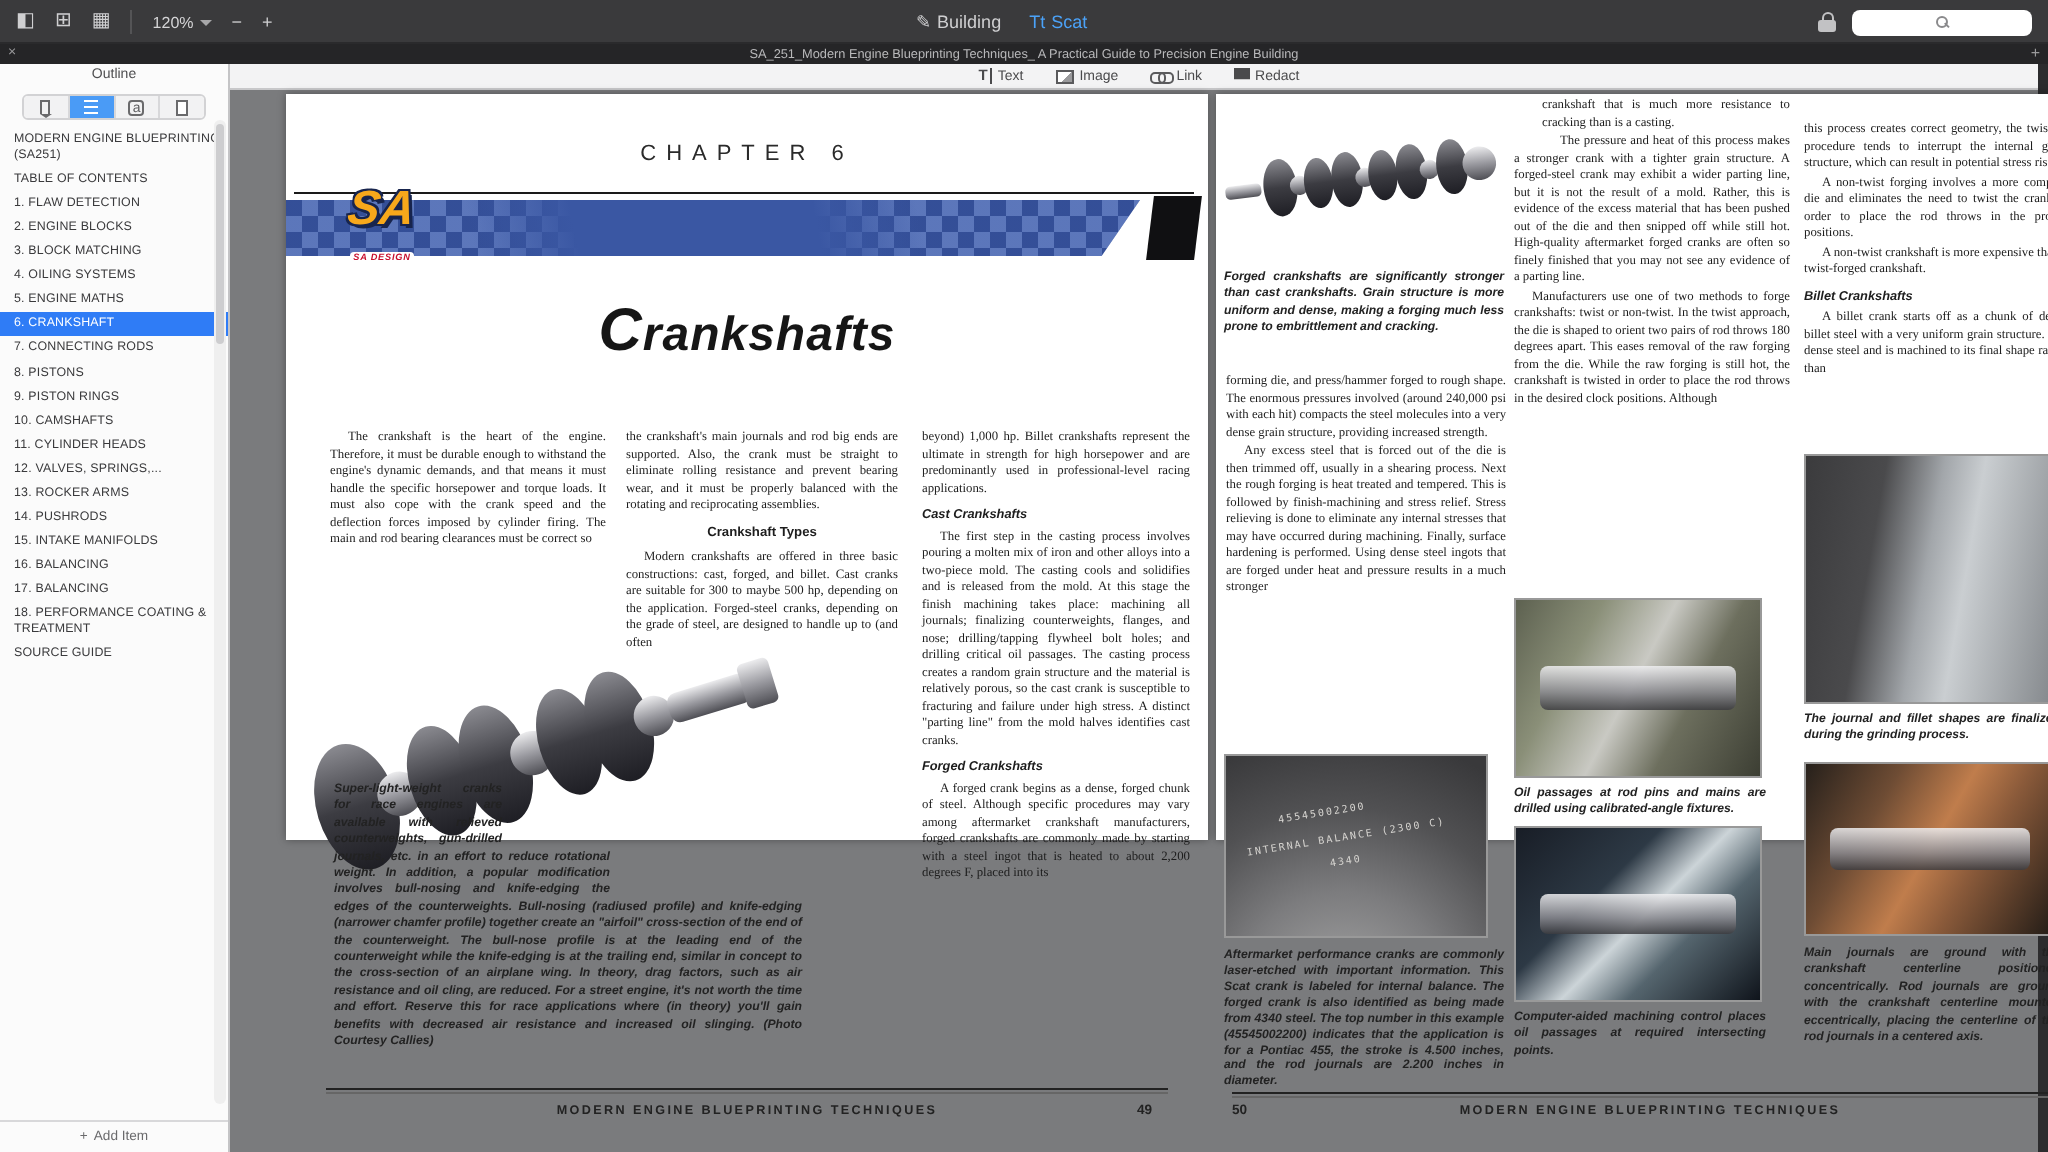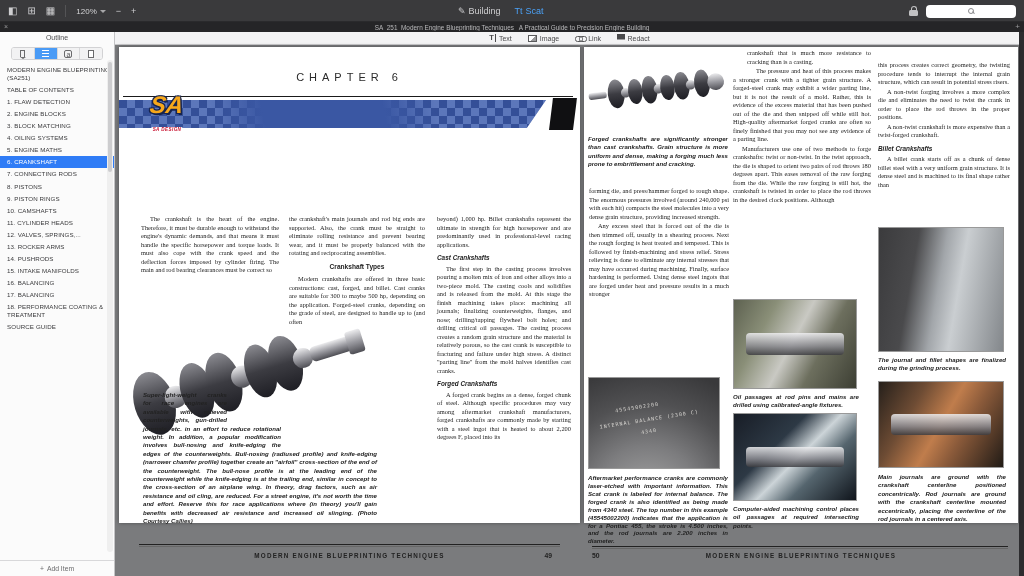--- a/index.html
+++ b/index.html
@@ -58,21 +58,21 @@
   .sb-list{font-size:6.2px;color:#3a3a3c;}
   .s-item{padding:2.4px 4px 2.4px 7px;line-height:1.18;letter-spacing:0.1px;}
   .s-item.sel{background:#2f7cf6;color:#fff;}
   .sb-scroll{position:absolute;right:1px;top:28px;width:6px;height:492px;background:#efefef;border-radius:3px;}
   .sb-thumb{position:absolute;left:1px;top:2px;width:4px;height:110px;background:#cdcdcf;border-radius:2px;}
   .sb-footer{position:absolute;left:0;bottom:0;width:114px;height:16px;border-top:1px solid #d8d8da;
              display:flex;align-items:center;justify-content:center;gap:3px;font-size:6.8px;color:#6a6a6c;background:#fbfbfb;}
   
   .doc{position:absolute;left:115px;top:45px;width:909px;height:531px;background:#7a7b7d;}
   .darkstrip{position:absolute;right:0;top:-13px;width:5px;height:544px;background:#2c2c2e;}
-  .page{position:absolute;top:2px;height:476px;background:#fff;box-shadow:0 0 4px rgba(0,0,0,0.35);}
+  .page{position:absolute;top:2px;height:373px;background:#fff;box-shadow:0 0 4px rgba(0,0,0,0.35);margin-left:24px;}
   .lpage{left:4px;width:461px;}
   .rpage{left:469px;width:434px;}
   
   .chapter{position:absolute;top:24px;left:0;width:100%;text-align:center;font-size:11px;
            letter-spacing:5px;color:#2a2a2a;}
   .rule1{position:absolute;top:49px;left:4px;width:450px;height:1px;background:#1a1a1a;}
   .banner{position:absolute;top:53px;left:0;width:427px;height:28px;background:#3a57a3;
           clip-path:polygon(0 0,100% 0,95.5% 100%,0 100%);overflow:hidden;}
   .banner::before{content:"";position:absolute;inset:0;
       background:repeating-conic-gradient(rgba(120,145,205,0.55) 0% 25%, rgba(40,62,130,0.35) 0% 50%);
@@ -242,20 +242,21 @@
 
     <div class="page lpage">
       <div class="chapter">CHAPTER 6</div>
       <div class="rule1"></div>
       <div class="banner"></div>
       <div class="banner-end"></div>
       <div class="sa-logo">
         <div class="sa-text">SA</div>
         <div><span class="sa-sub">SA DESIGN</span></div>
       </div>
+      <div class="ptitle">Crankshafts</div>
 
       <div class="col" style="left:22px;top:168px;width:138px;">
         <p class="ind">The crankshaft is the heart of the engine. Therefore, it must be durable enough to withstand the engine's dynamic demands, and that means it must handle the specific horsepower and torque loads. It must also cope with the crank speed and the deflection forces imposed by cylinder firing. The main and rod bearing clearances must be correct so</p>
       </div>
       <div class="col" style="left:170px;top:168px;width:136px;">
         <p>the crankshaft's main journals and rod big ends are supported. Also, the crank must be straight to eliminate rolling resistance and prevent bearing wear, and it must be properly balanced with the rotating and reciprocating assemblies.</p>
         <div class="subhead-c">Crankshaft Types</div>
         <p class="ind">Modern crankshafts are offered in three basic constructions: cast, forged, and billet. Cast cranks are suitable for 300 to maybe 500 hp, depending on the application. Forged-steel cranks, depending on the grade of steel, are designed to handle up to (and often</p>
       </div>
       <div class="col" style="left:318px;top:168px;width:134px;">

